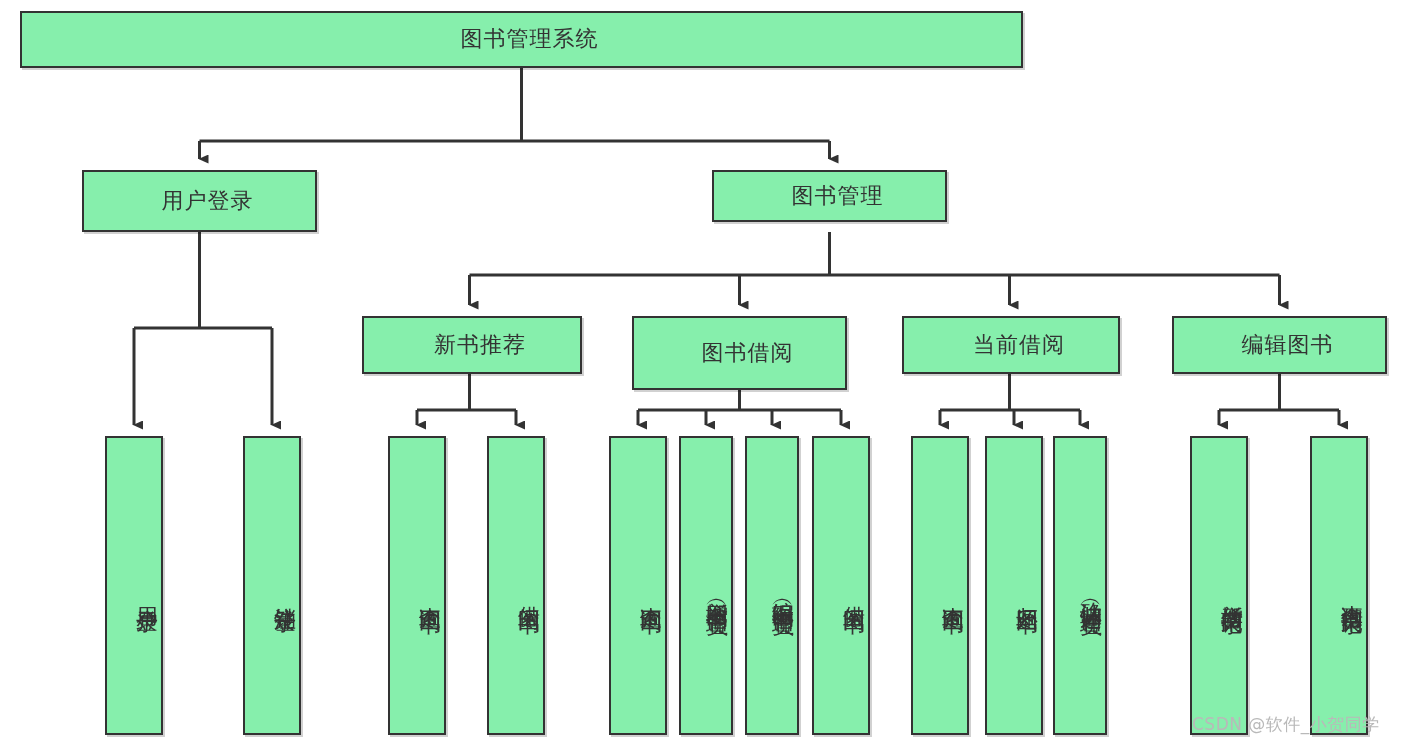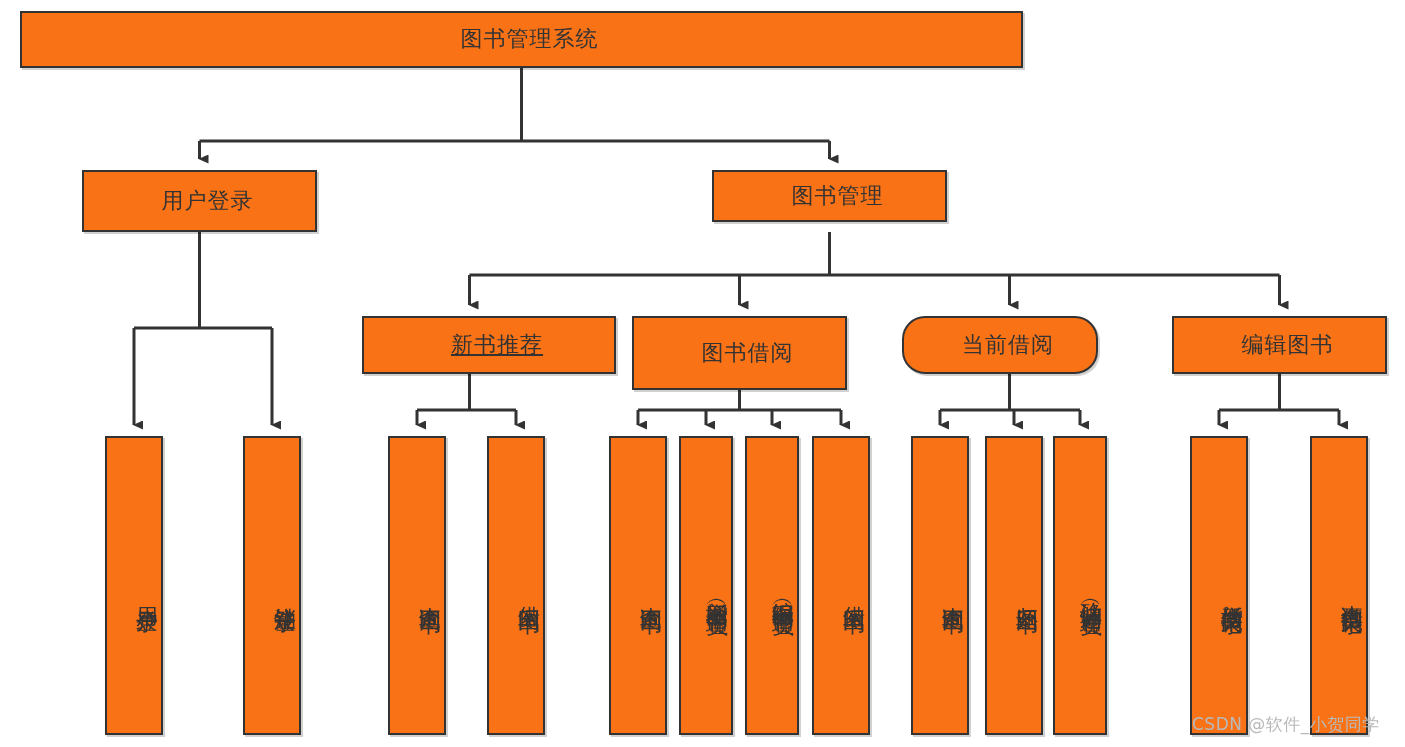--- a/index.html
+++ b/index.html
@@ -21,21 +21,21 @@
     position: absolute;
     left: 0;
     top: 0;
     width: 1405px;
     height: 747px;
   }
   .node {
     position: absolute;
     box-sizing: border-box;
     border: 2px solid #333333;
-    background: #f97316;
+    background: #86efac;
     color: #333333;
     display: flex;
     align-items: center;
     justify-content: center;
     box-shadow: 2px 2px 0 rgba(0,0,0,0.18);
     padding-left: 16px;
   }
   .node.horiz {
     font-size: 22px;
     letter-spacing: 1px;
@@ -104,23 +104,23 @@
         <path d="M1219 410 L1219 425" stroke="#333333" stroke-width="3" fill="none" marker-end="url(#arrowhead)"></path>
         <path d="M1339 410 L1339 425" stroke="#333333" stroke-width="3" fill="none" marker-end="url(#arrowhead)"></path>
       </g>
   </svg>
 
   <div class="node horiz" style="left: 20px; top: 11px; width: 1003px; height: 57px;">图书管理系统</div>
 
   <div class="node horiz" style="left: 82px; top: 170px; width: 235px; height: 62px;">用户登录</div>
   <div class="node horiz" style="left: 712px; top: 170px; width: 235px; height: 52px;">图书管理</div>
 
-  <div class="node horiz" style="left: 362px; top: 316px; width: 254px; height: 58px; text-decoration: underline;">新书推荐</div>
+  <div class="node horiz" style="left: 362px; top: 316px; width: 220px; height: 58px;">新书推荐</div>
   <div class="node horiz" style="left: 632px; top: 316px; width: 215px; height: 74px;">图书借阅</div>
-  <div class="node horiz" style="left: 902px; top: 316px; width: 196px; height: 58px; border-radius: 23px;">当前借阅</div>
+  <div class="node horiz" style="left: 902px; top: 316px; width: 218px; height: 58px;">当前借阅</div>
   <div class="node horiz" style="left: 1172px; top: 316px; width: 215px; height: 58px;">编辑图书</div>
 
   <div class="node vert" style="left: 105px; top: 436px; width: 58px; height: 299px;">
       <span>用户登录</span>
     </div>
   <div class="node vert" style="left: 243px; top: 436px; width: 58px; height: 299px;">
       <span>注销登录</span>
     </div>
   <div class="node vert" style="left: 388px; top: 436px; width: 58px; height: 299px;">
       <span>查询图书</span>

